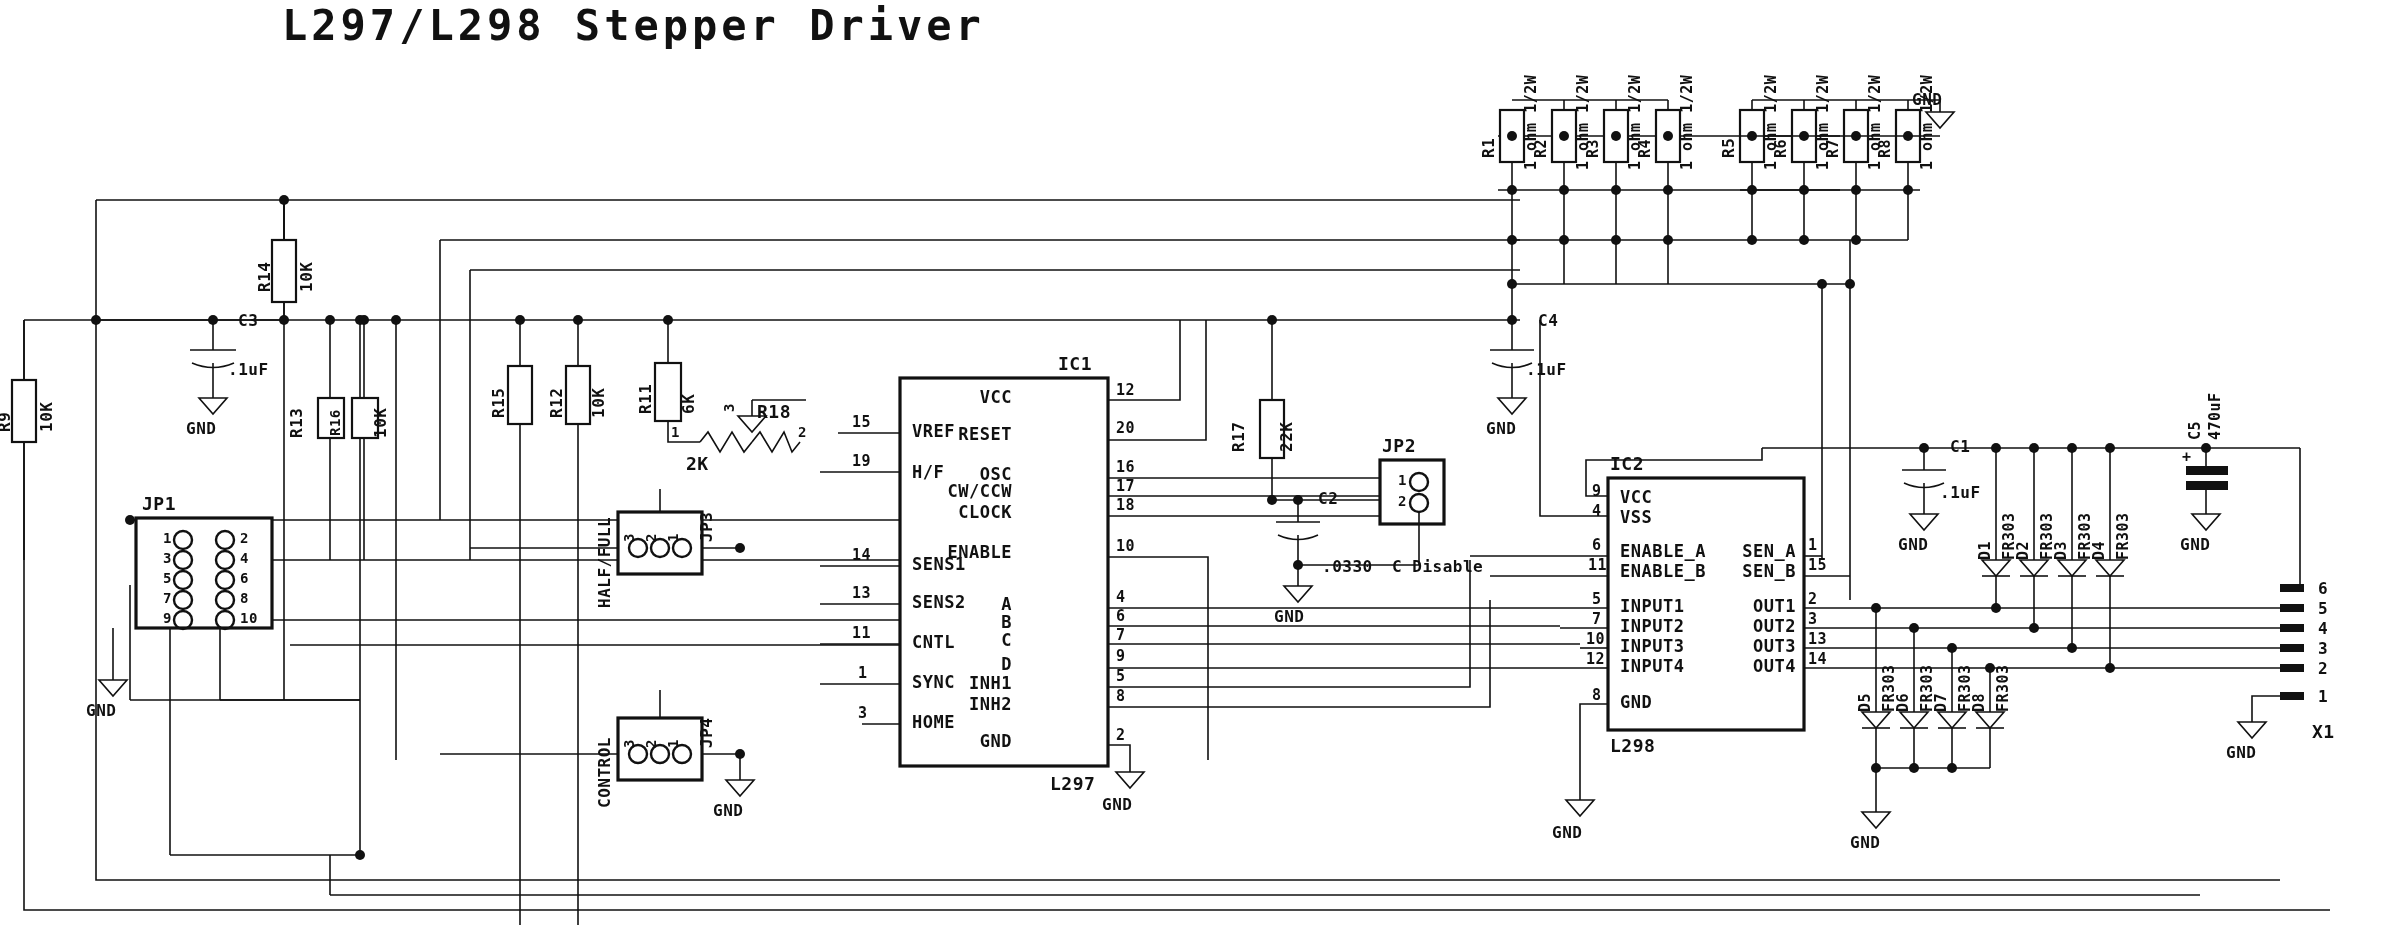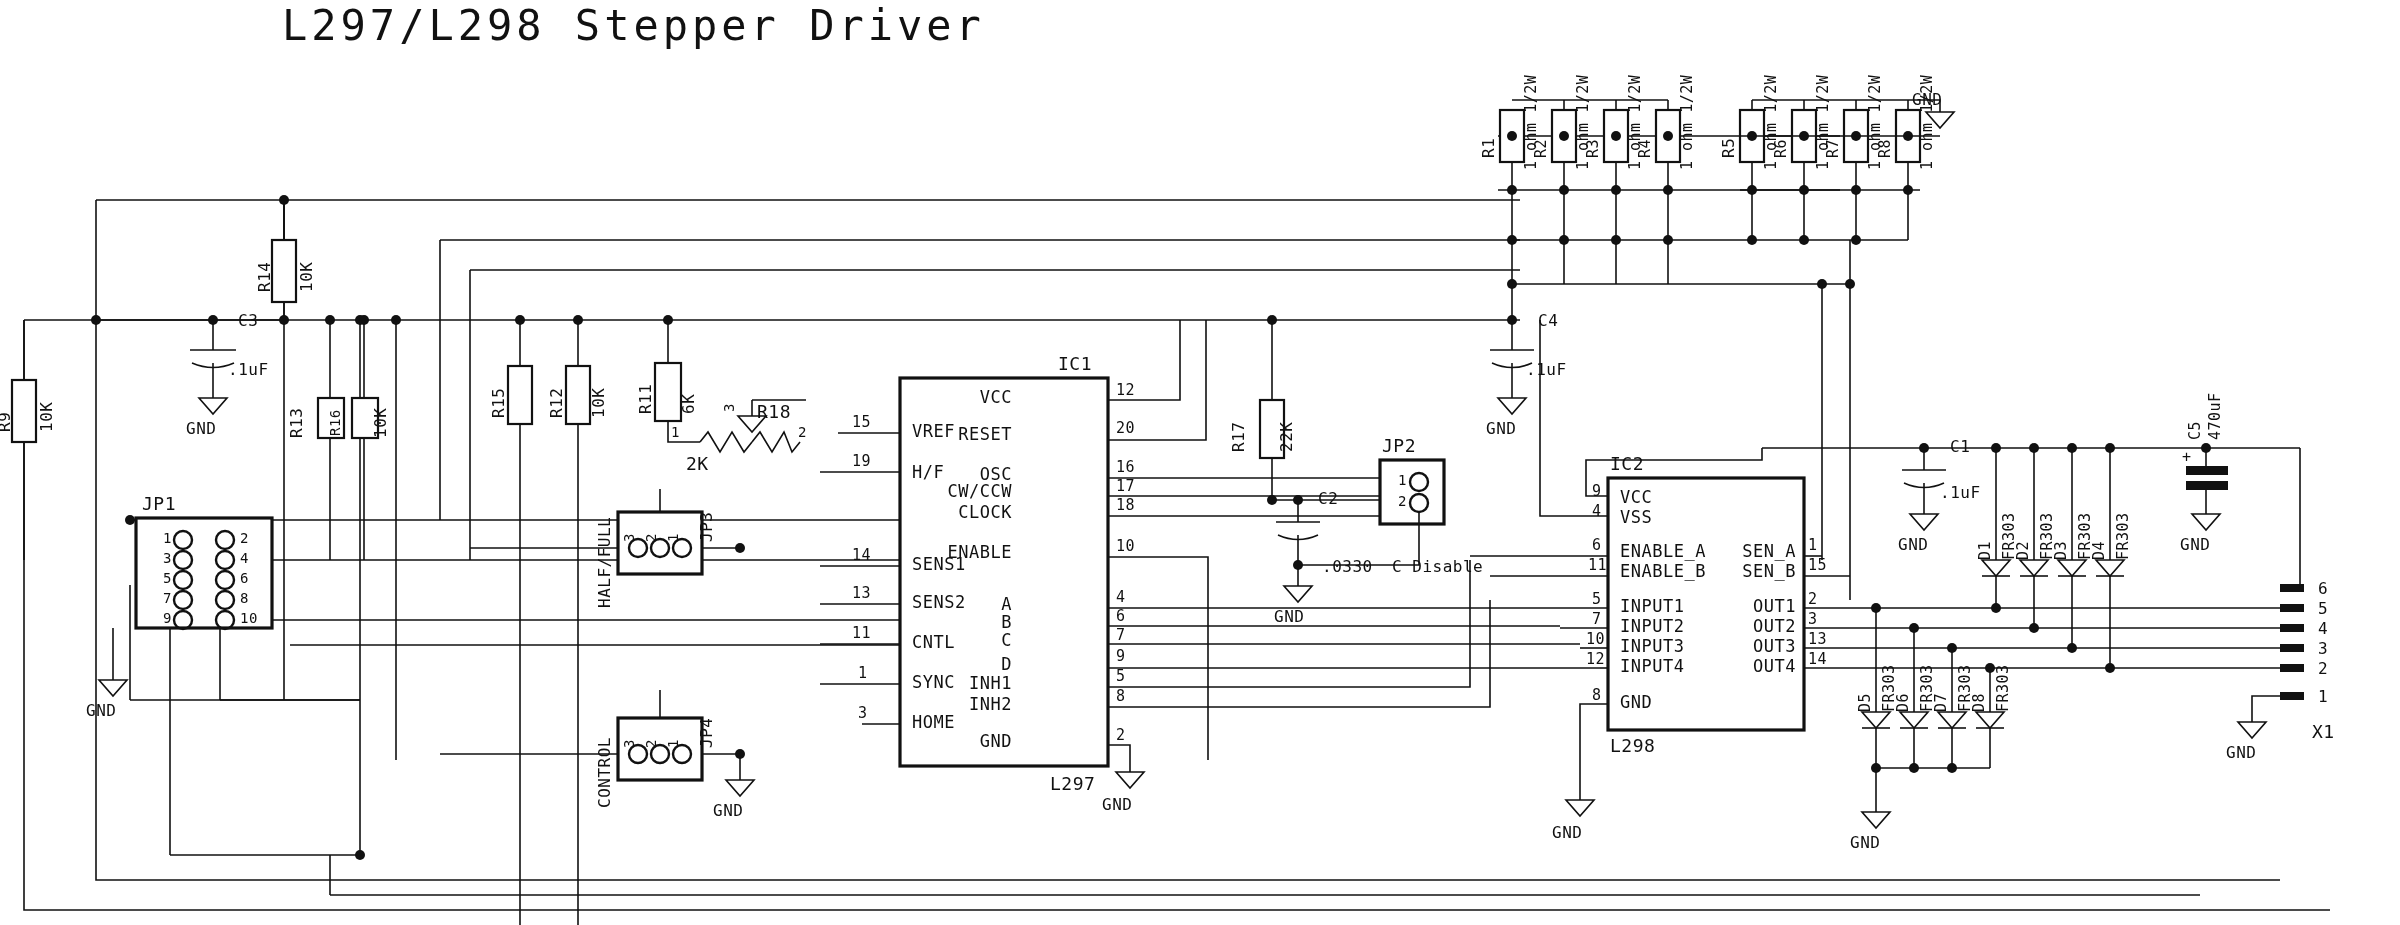--- a/index.html
+++ b/index.html
@@ -1,17 +1,17 @@
 <!DOCTYPE html>
 <html><head>
 <meta charset="utf-8">
 <style>
   html,body{margin:0;padding:0;background:#fff;}
   #root{position:relative;width:2400px;height:925px;background:#ffffff;
-        font-family:"DejaVu Sans Mono","Liberation Mono",monospace;overflow:hidden;}
+        font-family:"DejaVu Sans Mono","Liberation Mono",monospace;overflow:hidden;font-weight:bold;}
   svg{position:absolute;left:0;top:0;}
   .t{font-family:"DejaVu Sans Mono","Liberation Mono",monospace;fill:#111;font-size:17px;letter-spacing:0.5px;}
   .t11{font-size:14px;}
   .t12{font-size:15px;}
   .t13{font-size:16px;}
   .t15{font-size:18px;}
   .title{font-size:42px;letter-spacing:4px;}
   .w{stroke:#111;stroke-width:1.6;fill:none;}
   .dot{fill:#111;}
   .box{stroke:#111;stroke-width:3.2;fill:#fff;}

